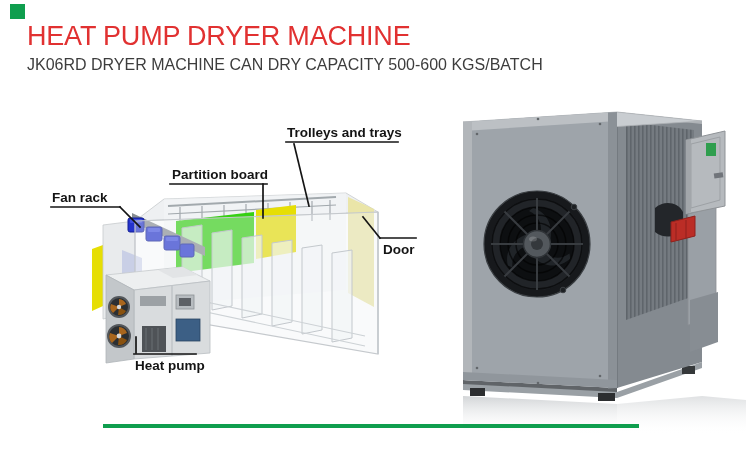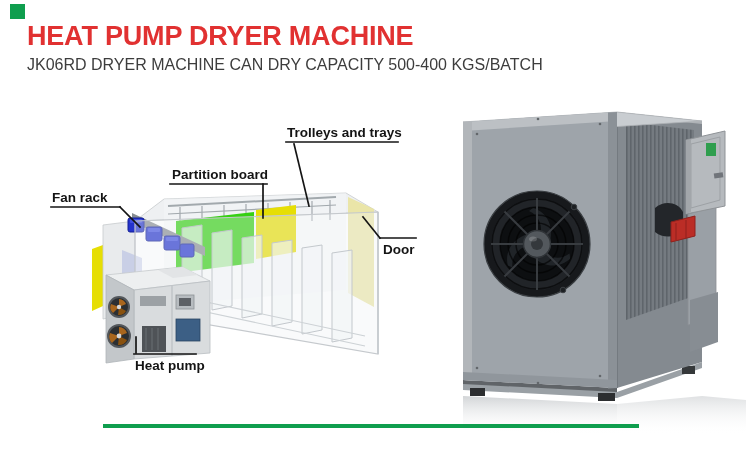--- a/index.html
+++ b/index.html
@@ -3,40 +3,40 @@
 <meta charset="utf-8">
 <style>
   html,body{margin:0;padding:0;background:#ffffff;}
   #stage{
     position:relative;width:750px;height:468px;background:#ffffff;overflow:hidden;
     font-family:"Liberation Sans",sans-serif;
   }
   .accent-square{position:absolute;left:10px;top:4px;width:15px;height:15px;background:#0f9e4e;}
   .title{
     position:absolute;left:27px;top:22px;width:640px;
-    font-size:27px;font-weight:bold;letter-spacing:-0.2px;color:#e13131;line-height:1.1;white-space:nowrap;
+    font-size:27px;font-weight:normal;letter-spacing:-0.2px;color:#e13131;line-height:1.1;white-space:nowrap;
   }
   .subtitle{
     position:absolute;left:27px;top:56px;width:700px;
     font-size:16px;font-weight:400;color:#3d3d3d;line-height:1.1;white-space:nowrap;
   }
   .diagram{position:absolute;left:30px;top:100px;width:400px;height:300px;}
   .photo{position:absolute;left:450px;top:100px;width:300px;height:335px;}
   .divider{position:absolute;left:103px;top:424px;width:536px;height:4px;background:#0f9e4e;}
   svg text.lbl{font-family:"Liberation Sans",sans-serif;font-weight:bold;font-size:13.5px;fill:#141414;}
 </style>
 </head>
 <body>
 
 <div id="stage">
 
   <div class="accent-square"></div>
 
   <div class="title">HEAT PUMP DRYER MACHINE</div>
-  <div class="subtitle">JK06RD DRYER MACHINE CAN DRY CAPACITY 500-400 KGS/BATCH</div>
+  <div class="subtitle">JK06RD DRYER MACHINE CAN DRY CAPACITY 500-600 KGS/BATCH</div>
 
   <svg class="diagram" viewBox="0 0 400 300">
 
     <g>
 
       <polygon points="105,121 348,112 316,93 134,99" fill="#eef0f2" stroke="#c6cacd" stroke-width="0.8"></polygon>
 
       <polygon points="134,99 316,93 316,190 134,205" fill="#f4f6f7" opacity="0.55"></polygon>
 
       <polygon points="62,149 73,145 73,206 62,211" fill="#e6de04"></polygon>

